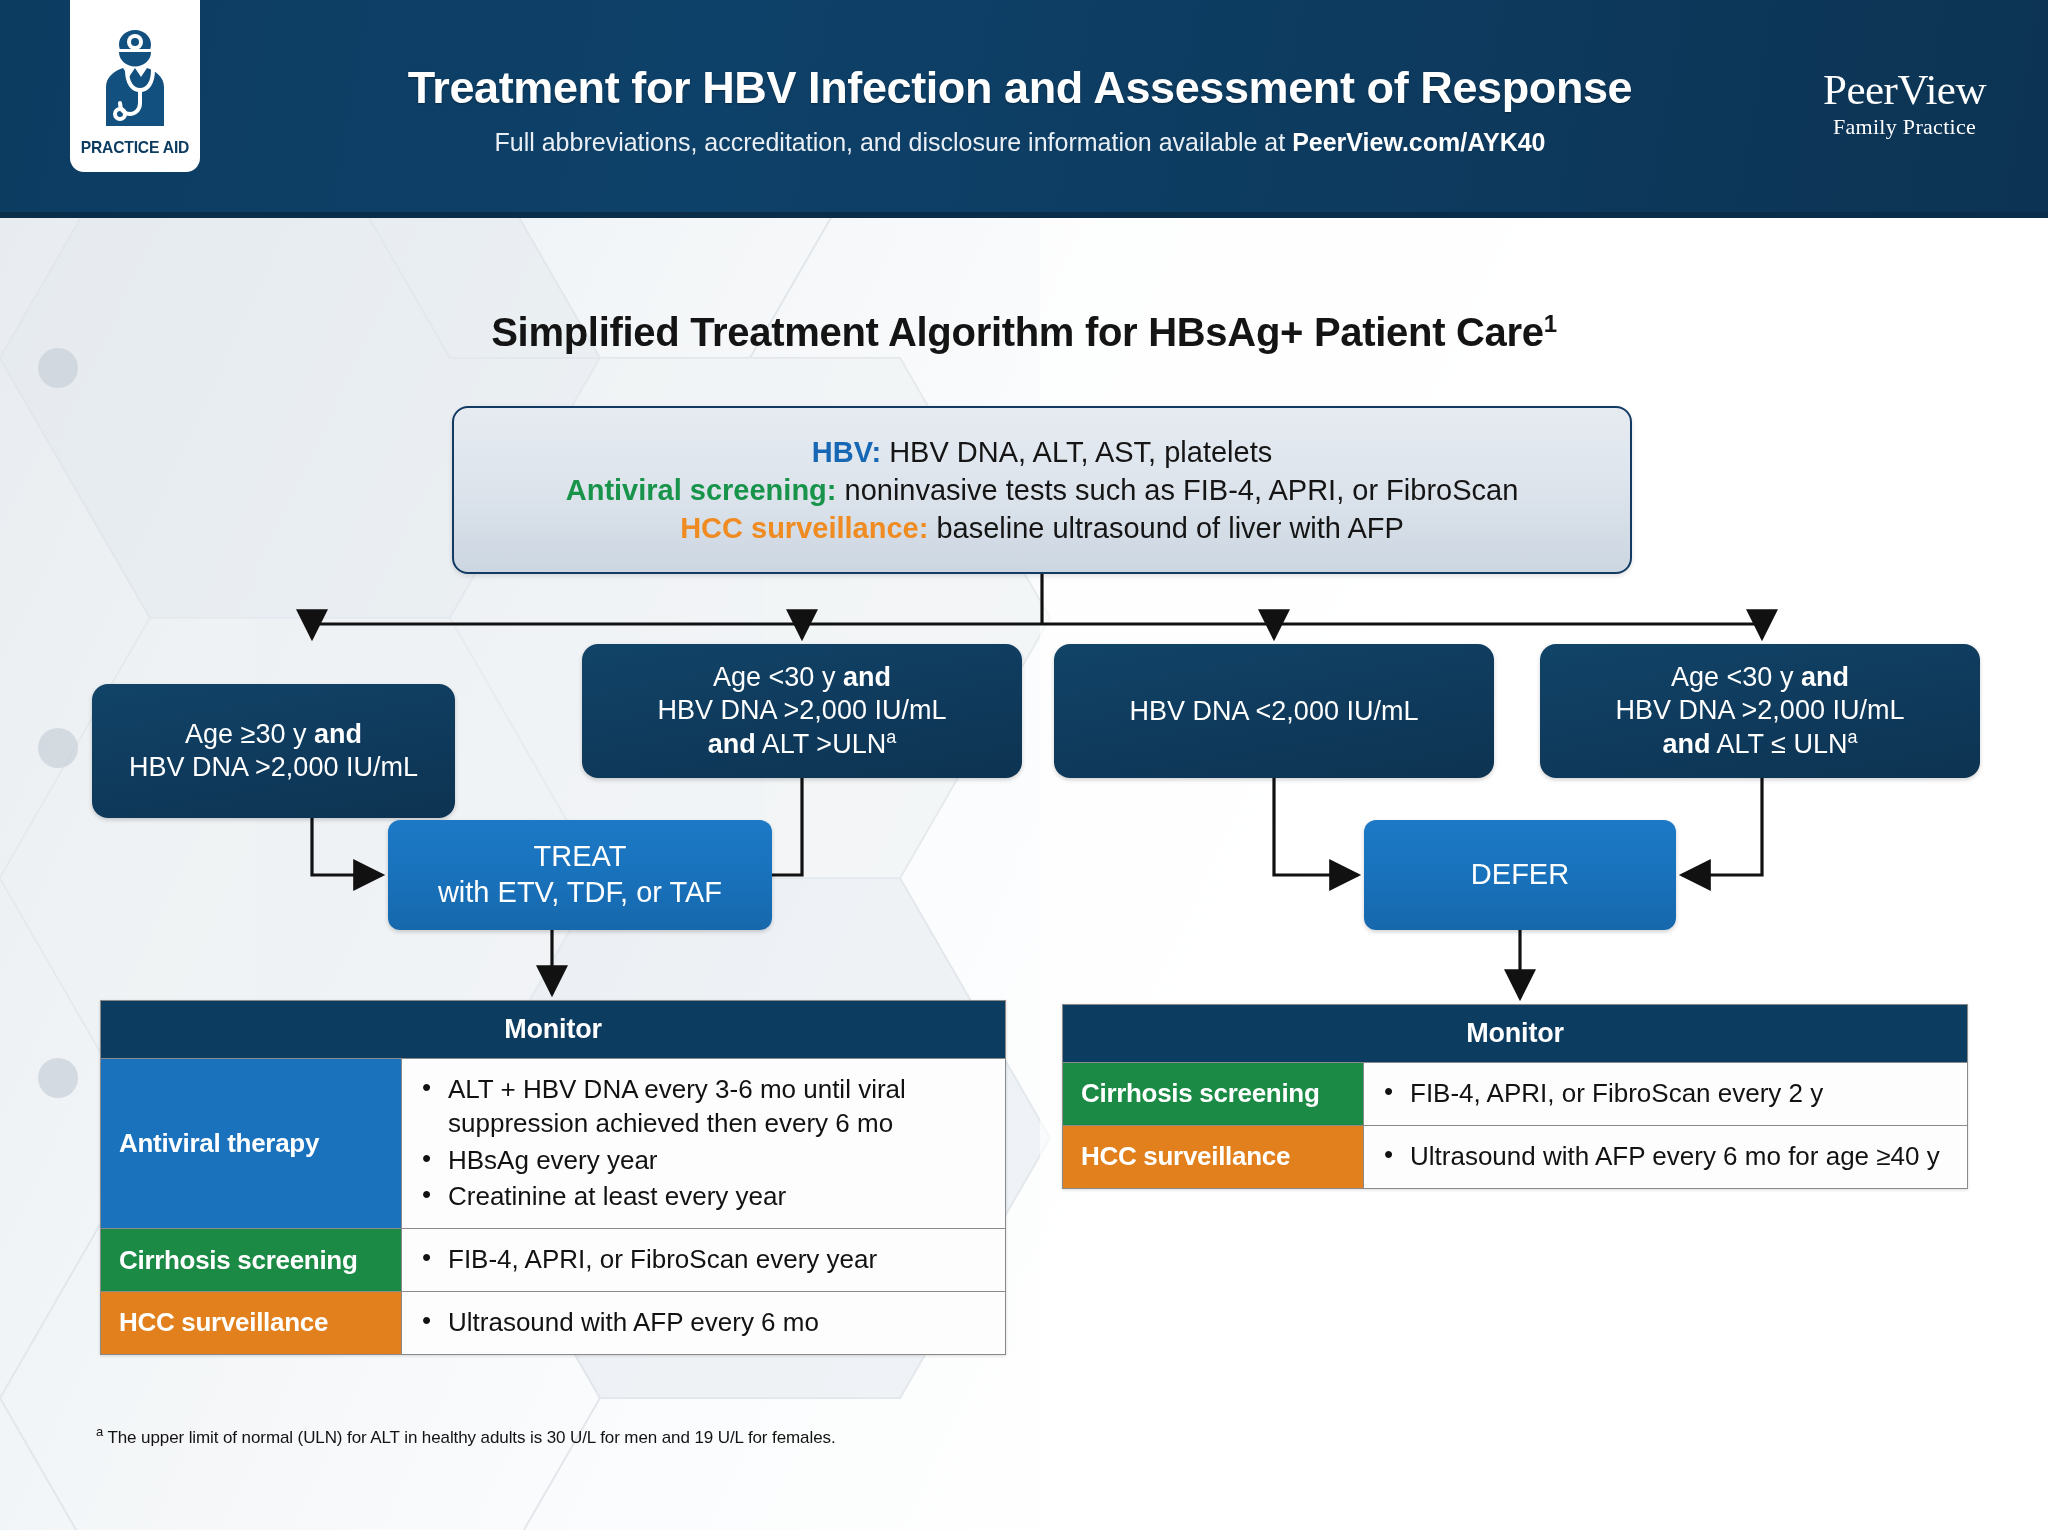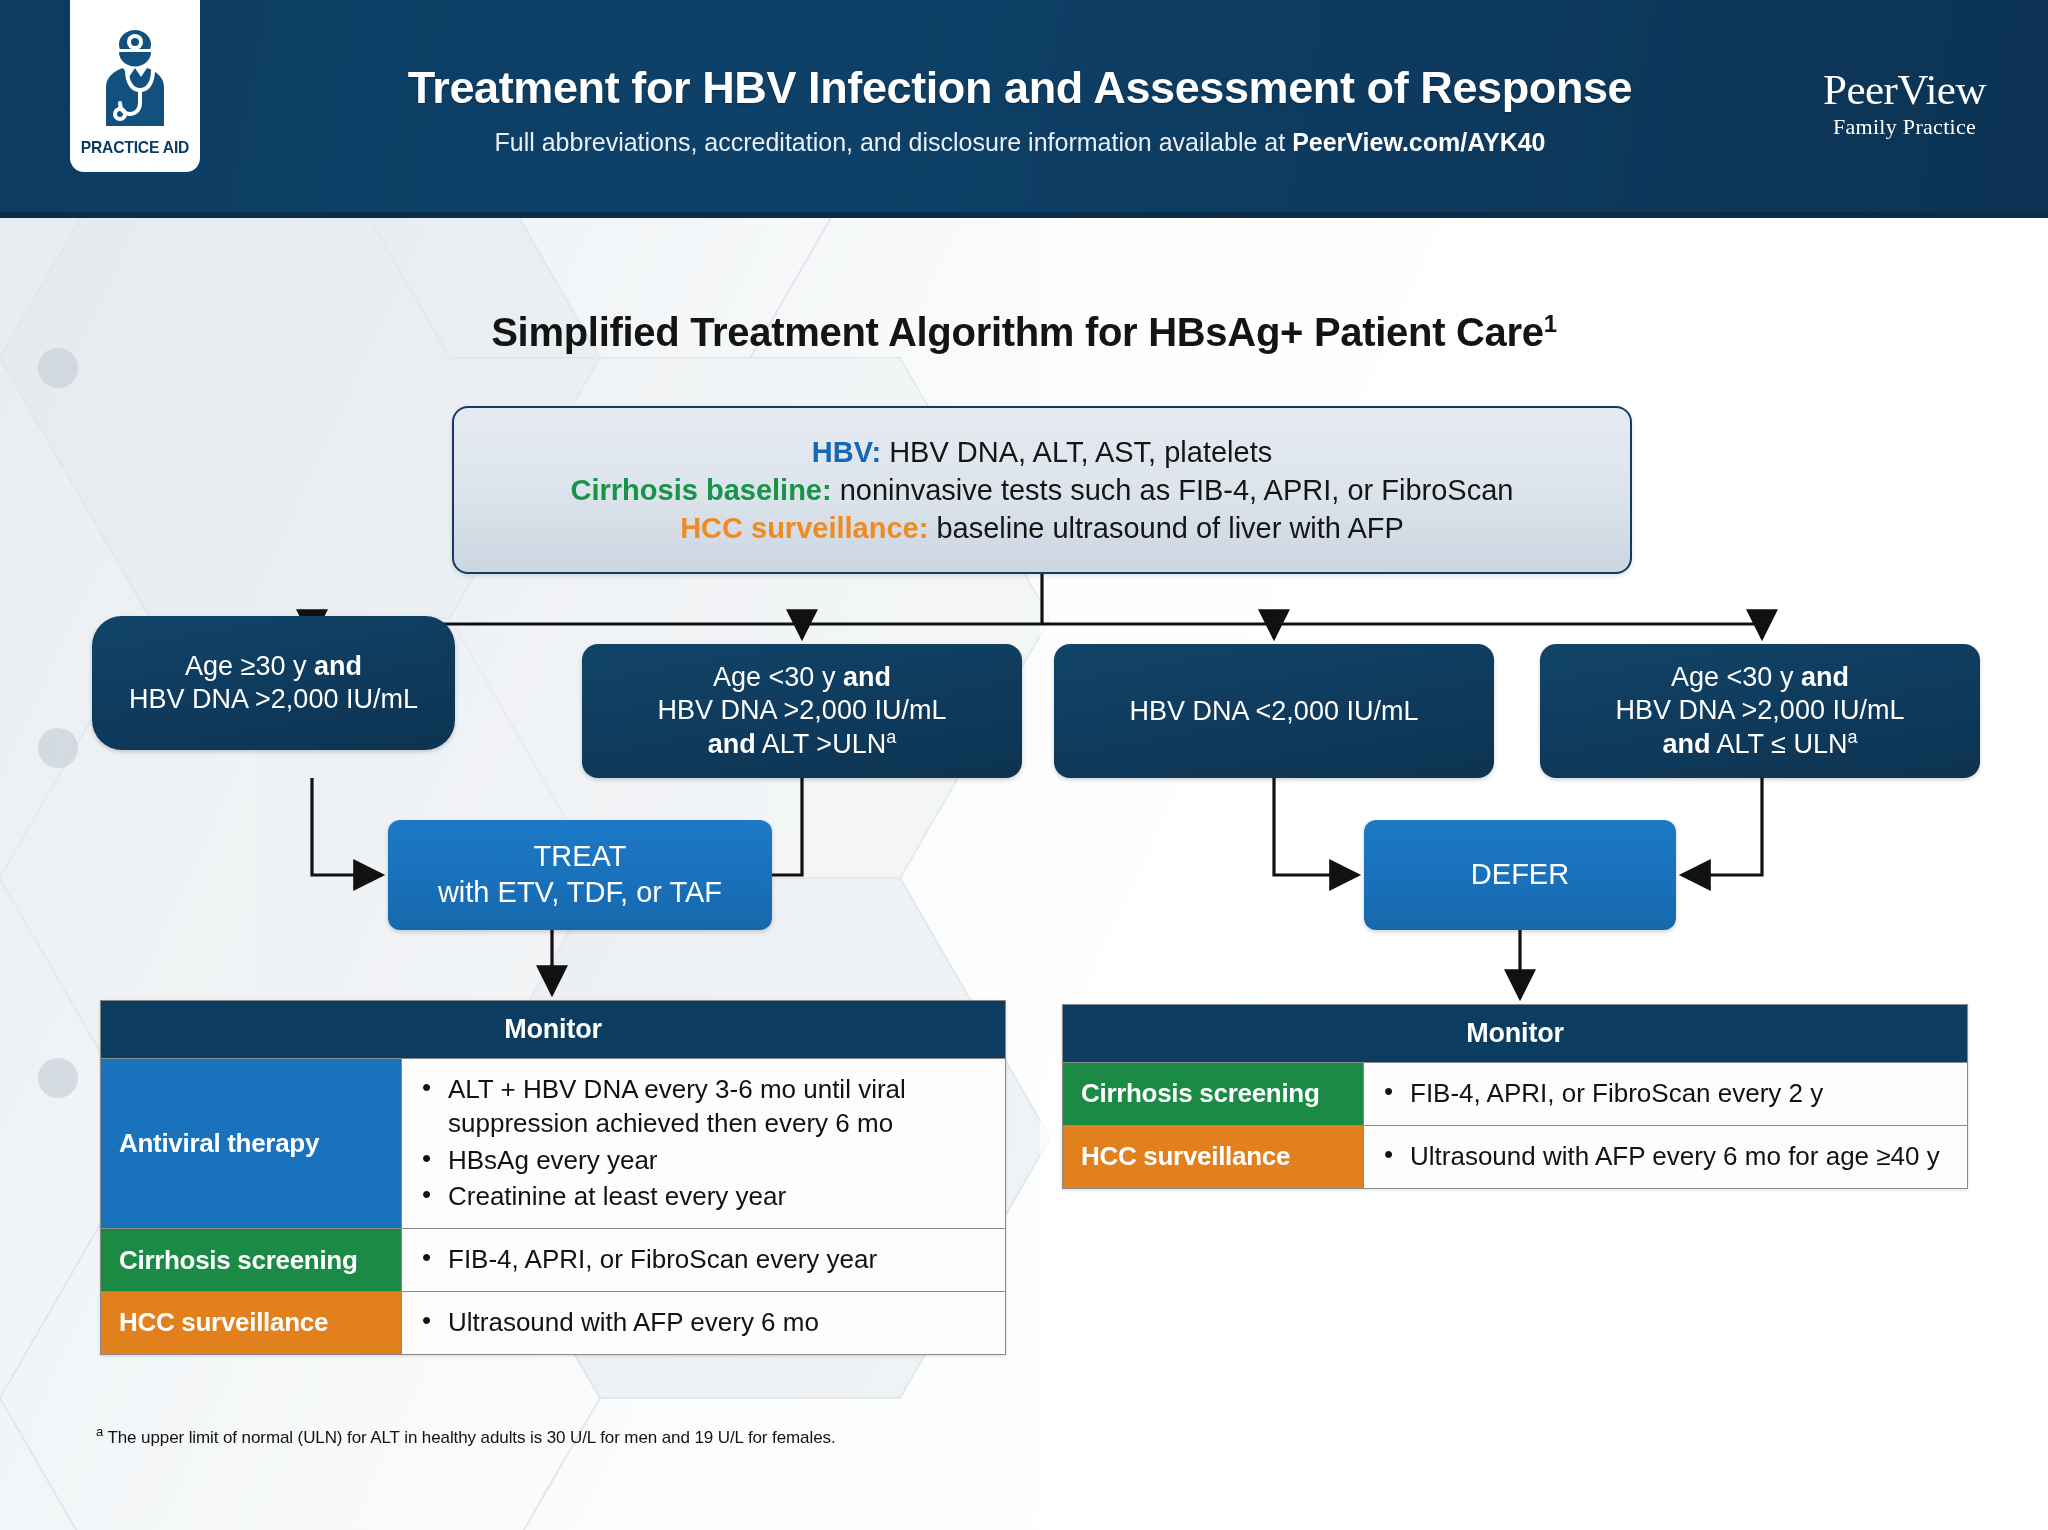--- a/index.html
+++ b/index.html
@@ -103,21 +103,21 @@
     border-radius: 16px;
     color: #ffffff;
     display: flex; align-items: center; justify-content: center;
     text-align: center;
     font-size: 27px; line-height: 1.22;
     box-shadow: 0 2px 4px rgba(0,0,0,0.18);
     padding: 6px 10px;
   }
   .decision-box b { font-weight: bold; }
   .decision-box sup { font-size: 18px; }
-  #dec-1 { left: 92px;   top: 616px; width: 363px; height: 134px; border-radius: 30px; }
+  #dec-1 { left: 92px;   top: 684px; width: 363px; height: 134px; }
   #dec-2 { left: 582px;  top: 644px; width: 440px; height: 134px; }
   #dec-3 { left: 1054px; top: 644px; width: 440px; height: 134px; }
   #dec-4 { left: 1540px; top: 644px; width: 440px; height: 134px; }
 
   
   .action-box {
     position: absolute;
     background: linear-gradient(180deg, #1d79c6 0%, #1870b9 60%, #1668ab 100%);
     border-radius: 12px;
     color: #ffffff;
@@ -261,21 +261,21 @@
 
   <div id="algo-title">
     <span>Simplified Treatment Algorithm for HBsAg+ Patient Care</span><sup>1</sup>
   </div>
 
   <div id="top-info-box">
     <div class="info-line">
       <span class="lbl-hbv">HBV:</span><span> HBV DNA, ALT, AST, platelets</span>
     </div>
     <div class="info-line">
-      <span class="lbl-cirr">Cirrhosis baseline:</span><span> noninvasive tests such as FIB-4, APRI, or FibroScan</span>
+      <span class="lbl-cirr">Antiviral screening:</span><span> noninvasive tests such as FIB-4, APRI, or FibroScan</span>
     </div>
     <div class="info-line">
       <span class="lbl-hcc">HCC surveillance:</span><span> baseline ultrasound of liver with AFP</span>
     </div>
   </div>
 
   <svg id="connectors">
     <defs>
       <marker id="arw" markerWidth="11" markerHeight="11" refX="9" refY="5.5" orient="auto">
         <polygon points="0,0.5 10,5.5 0,10.5" fill="#111111"></polygon>

